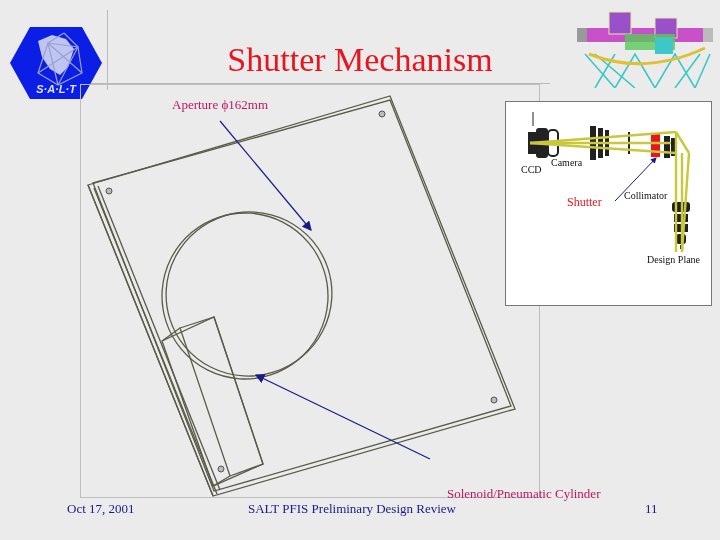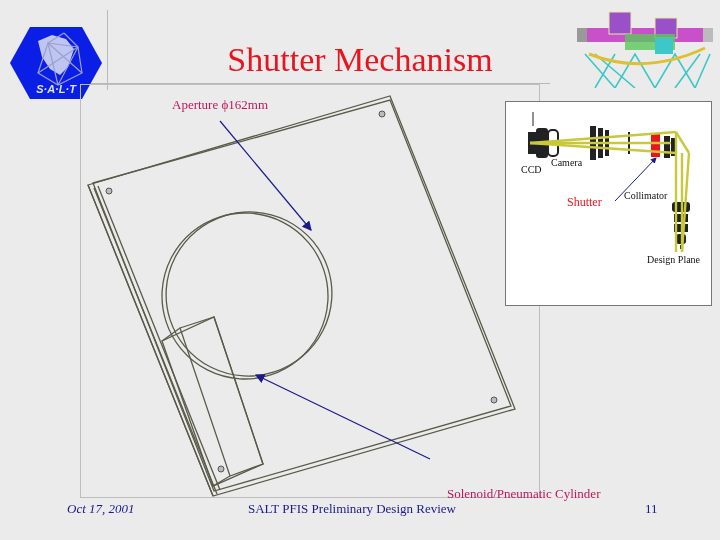--- a/index.html
+++ b/index.html
@@ -134,15 +134,15 @@
     </defs>
     <line x1="109" y1="99" x2="150" y2="56" stroke="#1a1a8c" stroke-width="1" marker-end="url(#ah2)"></line>
   </svg>
   <div class="abs inset-label" style="left:15px;top:62px;">CCD</div>
   <div class="abs inset-label" style="left:45px;top:55px;">Camera</div>
   <div class="abs inset-label" style="left:118px;top:88px;">Collimator</div>
   <div class="abs" style="left:61px;top:93px;font-size:12px;color:#e8141e;white-space:nowrap;text-align:center;">Shutter</div>
   <div class="abs inset-label" style="left:141px;top:152px;">Design Plane</div>
 </div>
 
-<div class="abs footer" style="left:67px;font-style:italic;">Oct 17, 2001</div>
+<div class="abs footer" style="left:67px;">Oct 17, 2001</div>
 <div class="abs footer" style="left:248px;">SALT PFIS Preliminary Design Review</div>
 <div class="abs footer" style="left:645px;">11</div>
 
 </body></html>

